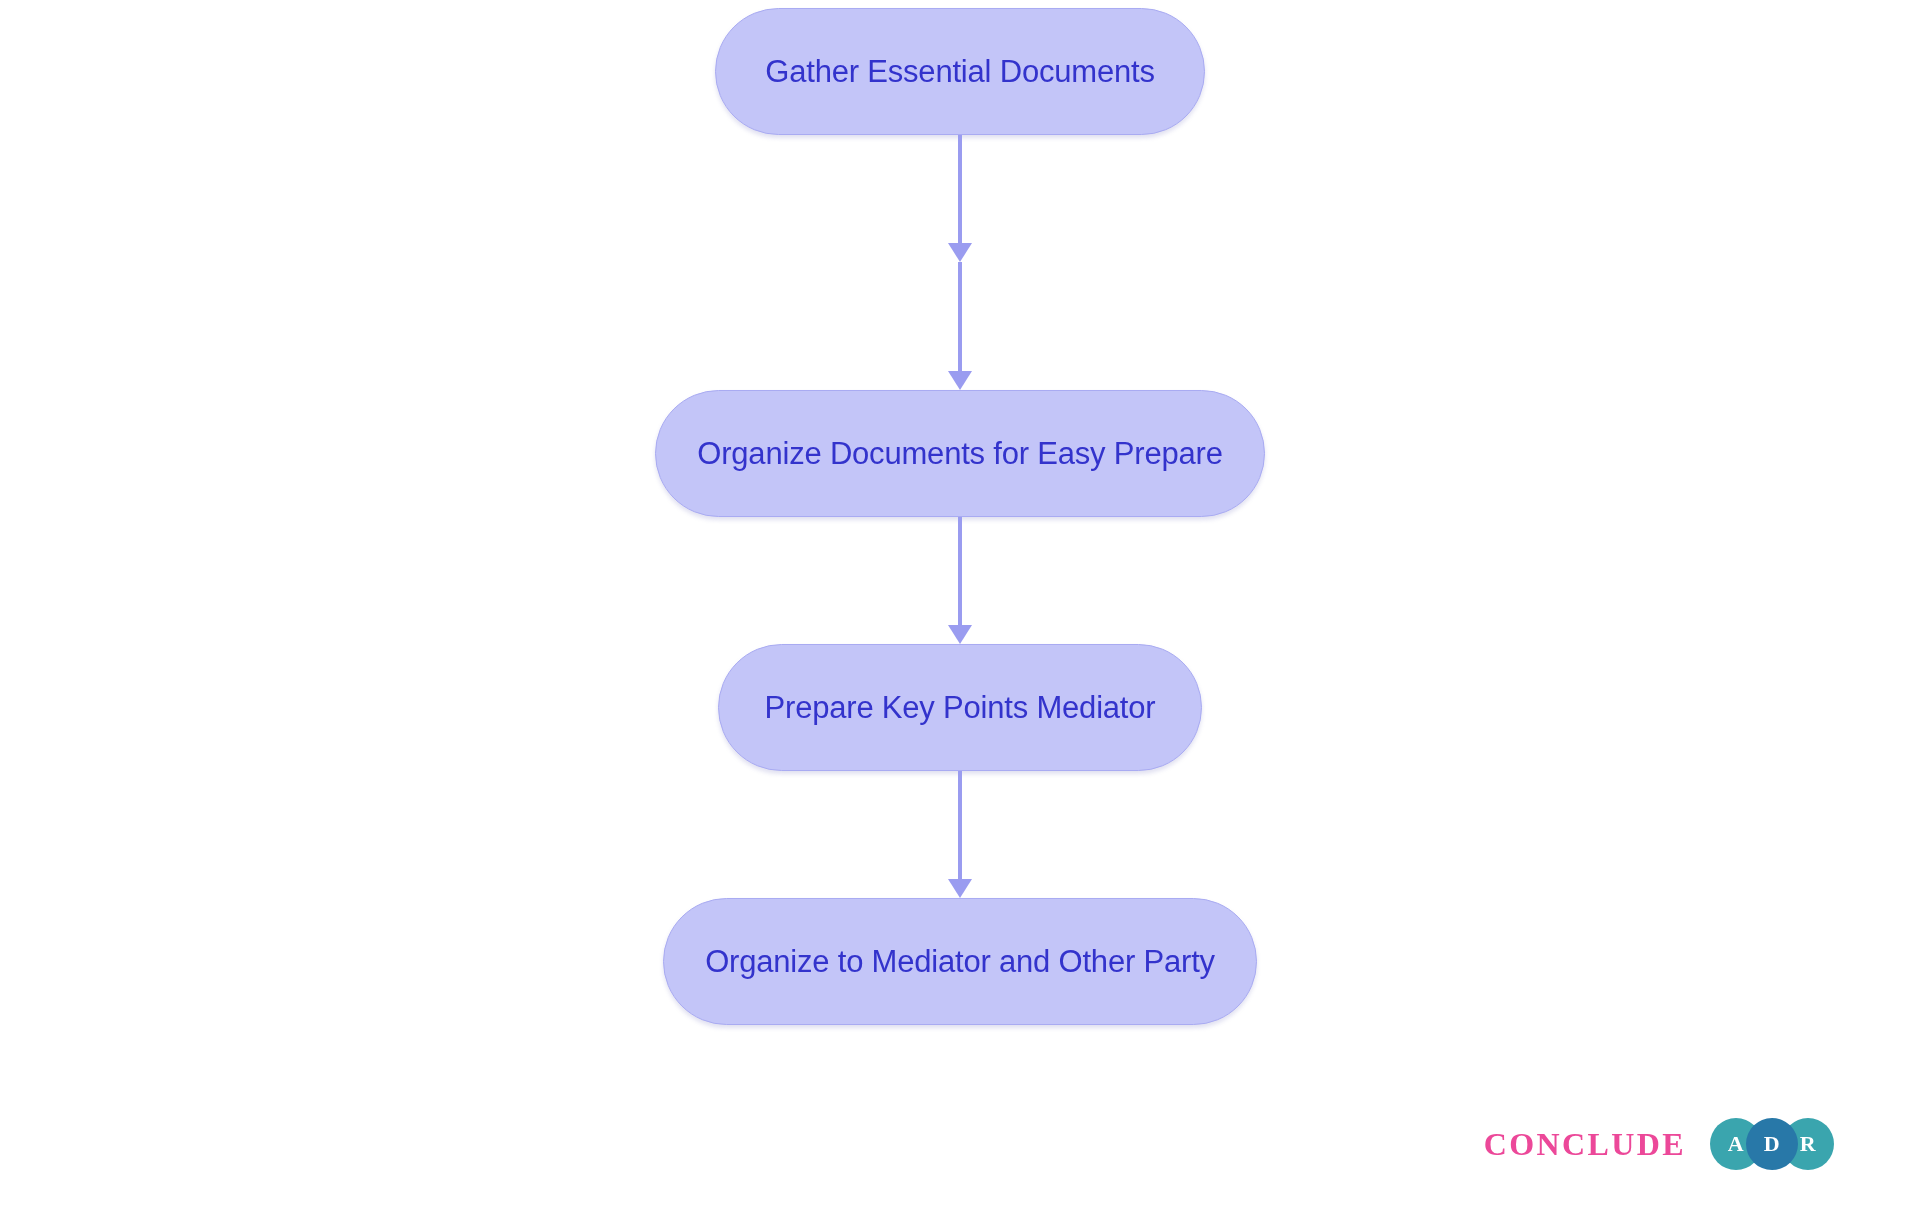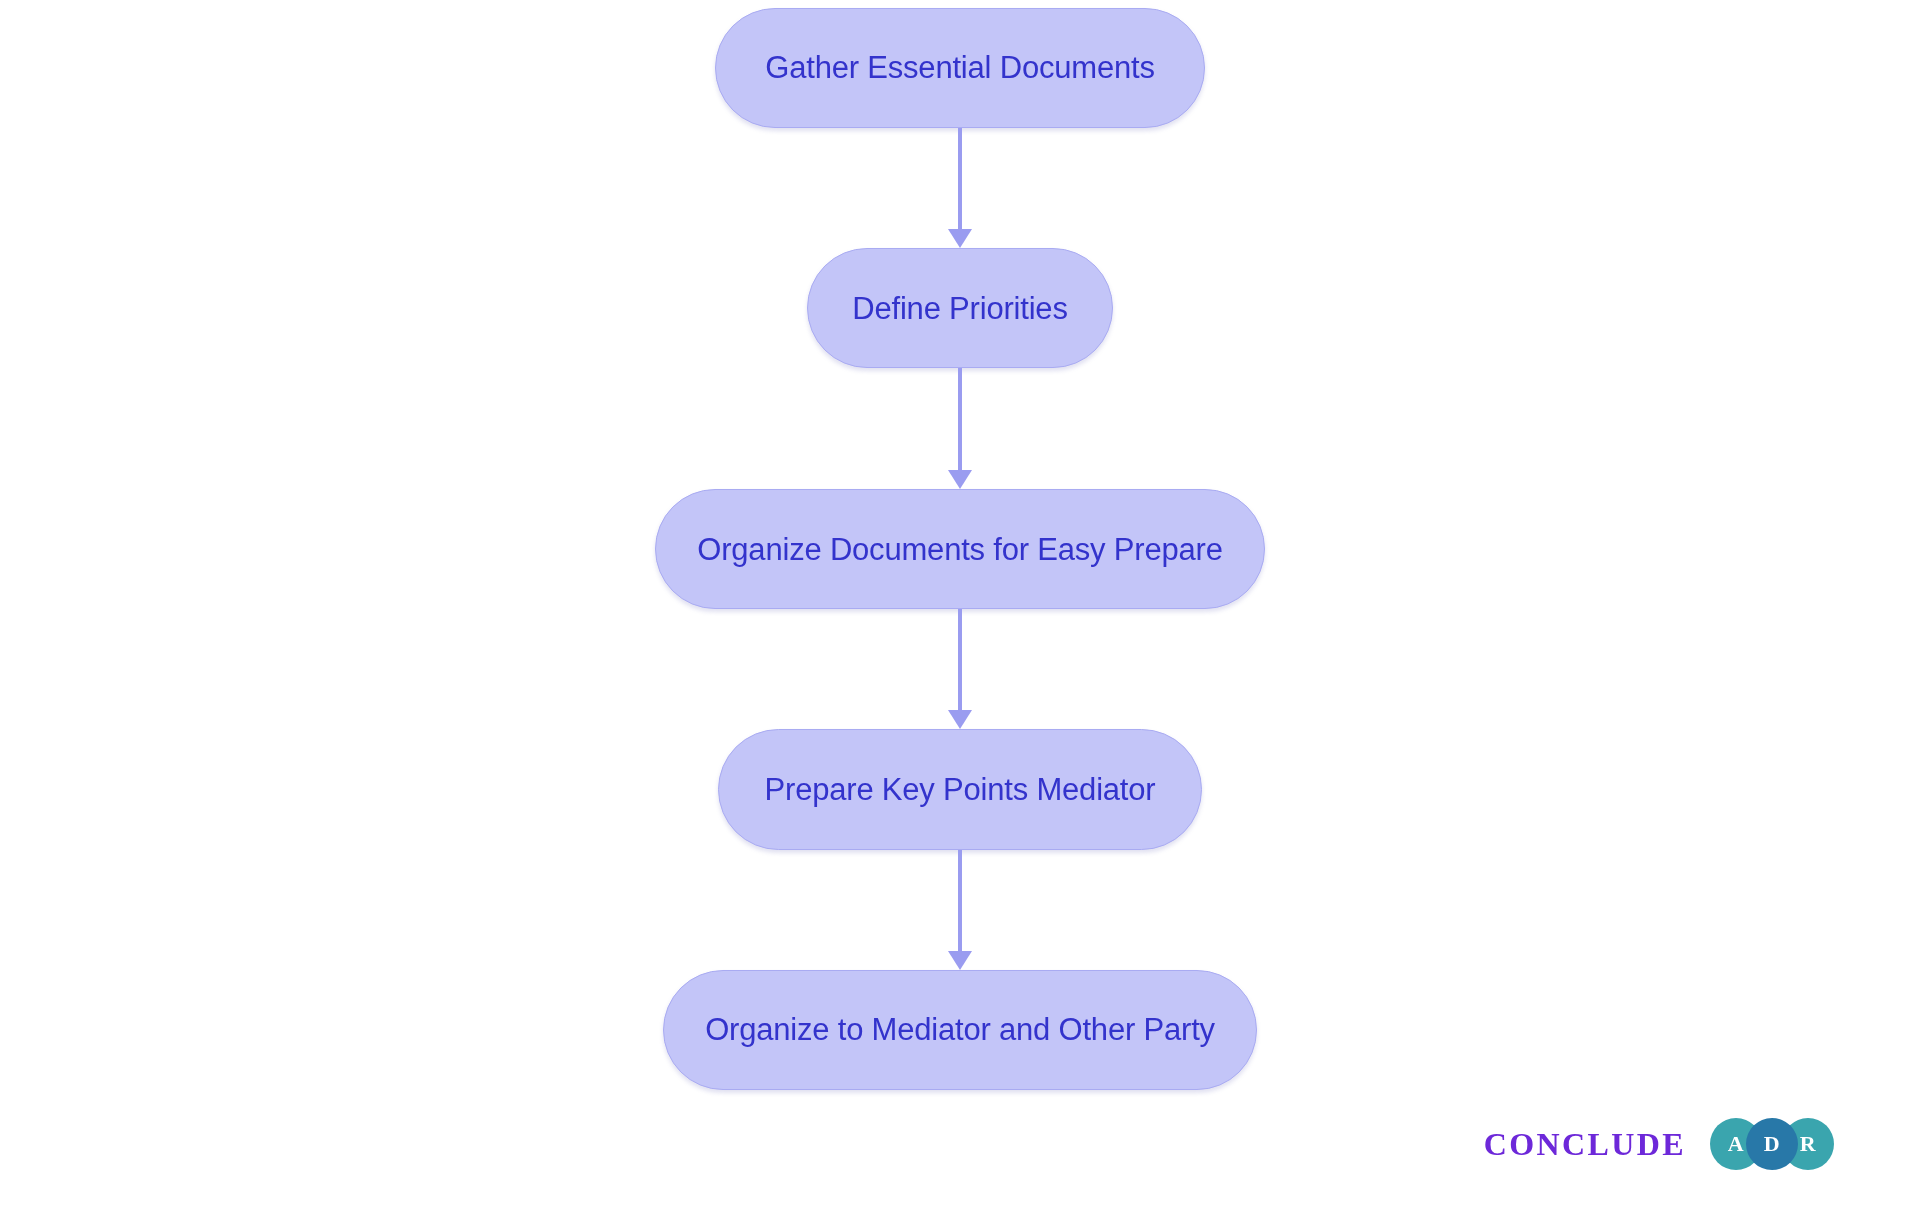--- a/index.html
+++ b/index.html
@@ -101,21 +101,21 @@
     bottom: 45px;
     display: flex;
     align-items: center;
     gap: 24px;
   }
   .logo-word {
     font-family: "Liberation Serif", serif;
     font-size: 32px;
     font-weight: 700;
     letter-spacing: 2.4px;
-    color: #6d28d9;
+    color: #ec4899;
     line-height: 1;
   }
   .logo-circles {
     position: relative;
     width: 124px;
     height: 52px;
   }
   .logo-circle {
     position: absolute;
     top: 0;
@@ -146,23 +146,20 @@
 
     <div class="node w1">
       <span class="node-label">Gather Essential Documents</span>
     </div>
 
     <div class="connector c1">
       <div class="stem"></div>
       <div class="head"></div>
     </div>
 
-    <div class="node w2">
-      <span class="node-label">Define Priorities</span>
-    </div>
 
     <div class="connector c2">
       <div class="stem"></div>
       <div class="head"></div>
     </div>
 
     <div class="node w3">
       <span class="node-label">Organize Documents for Easy Prepare</span>
     </div>
 

